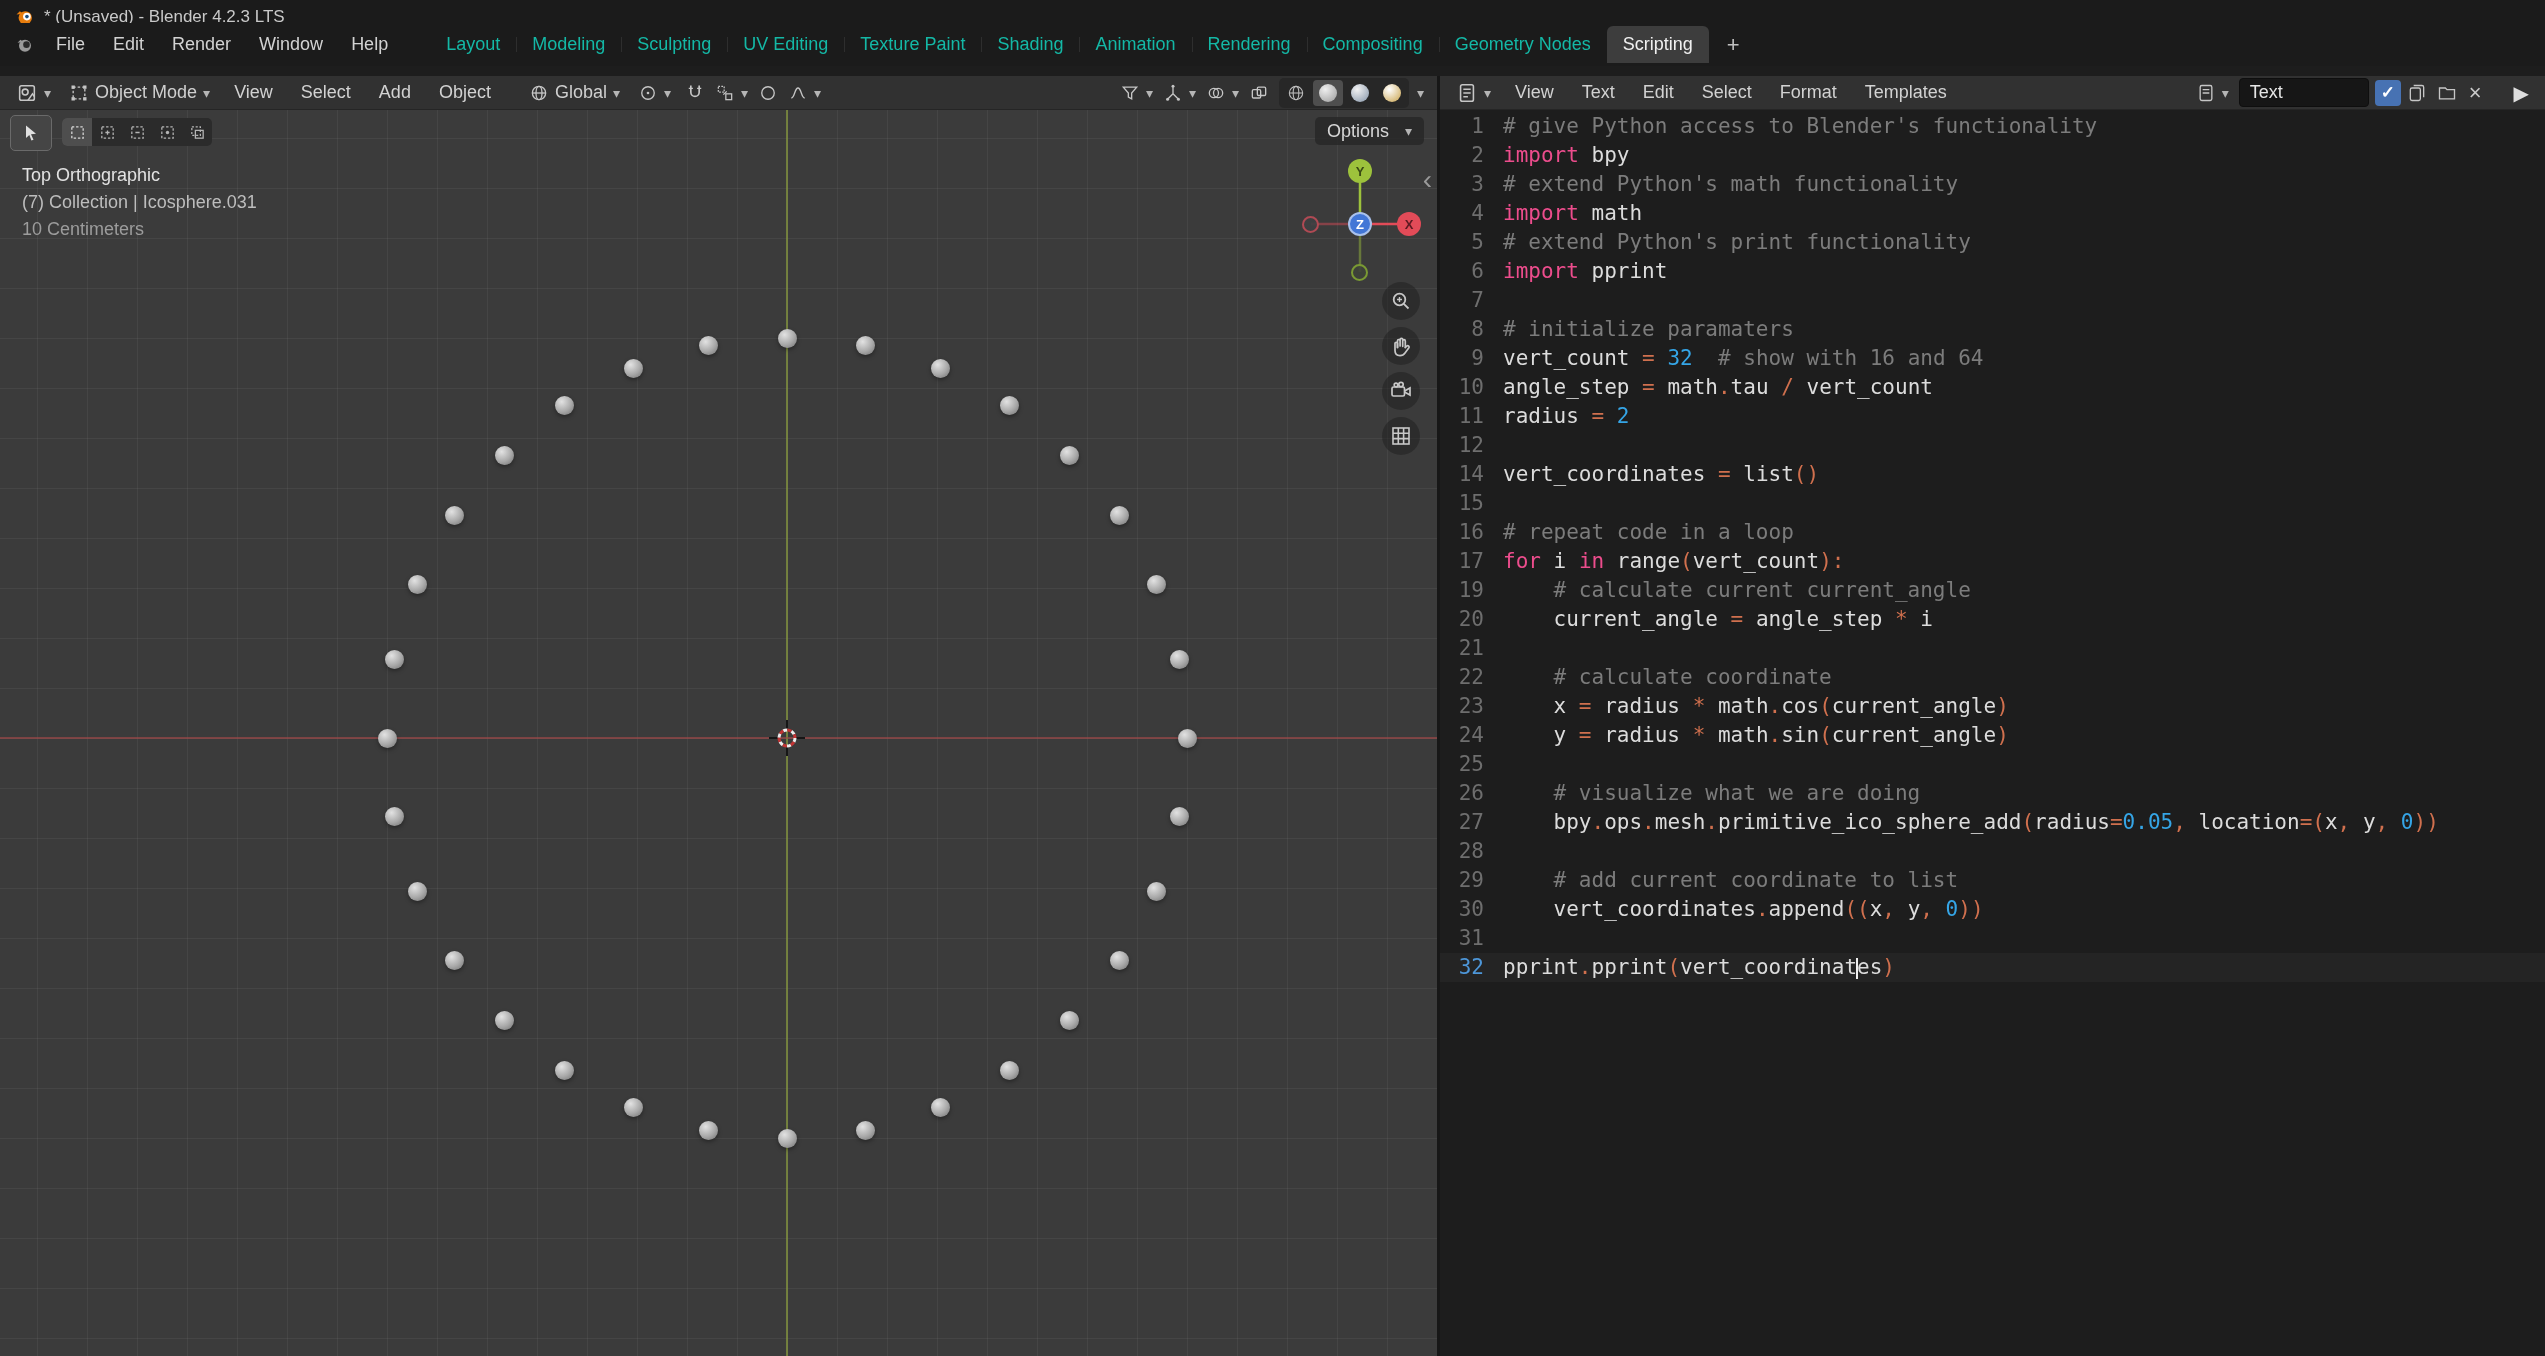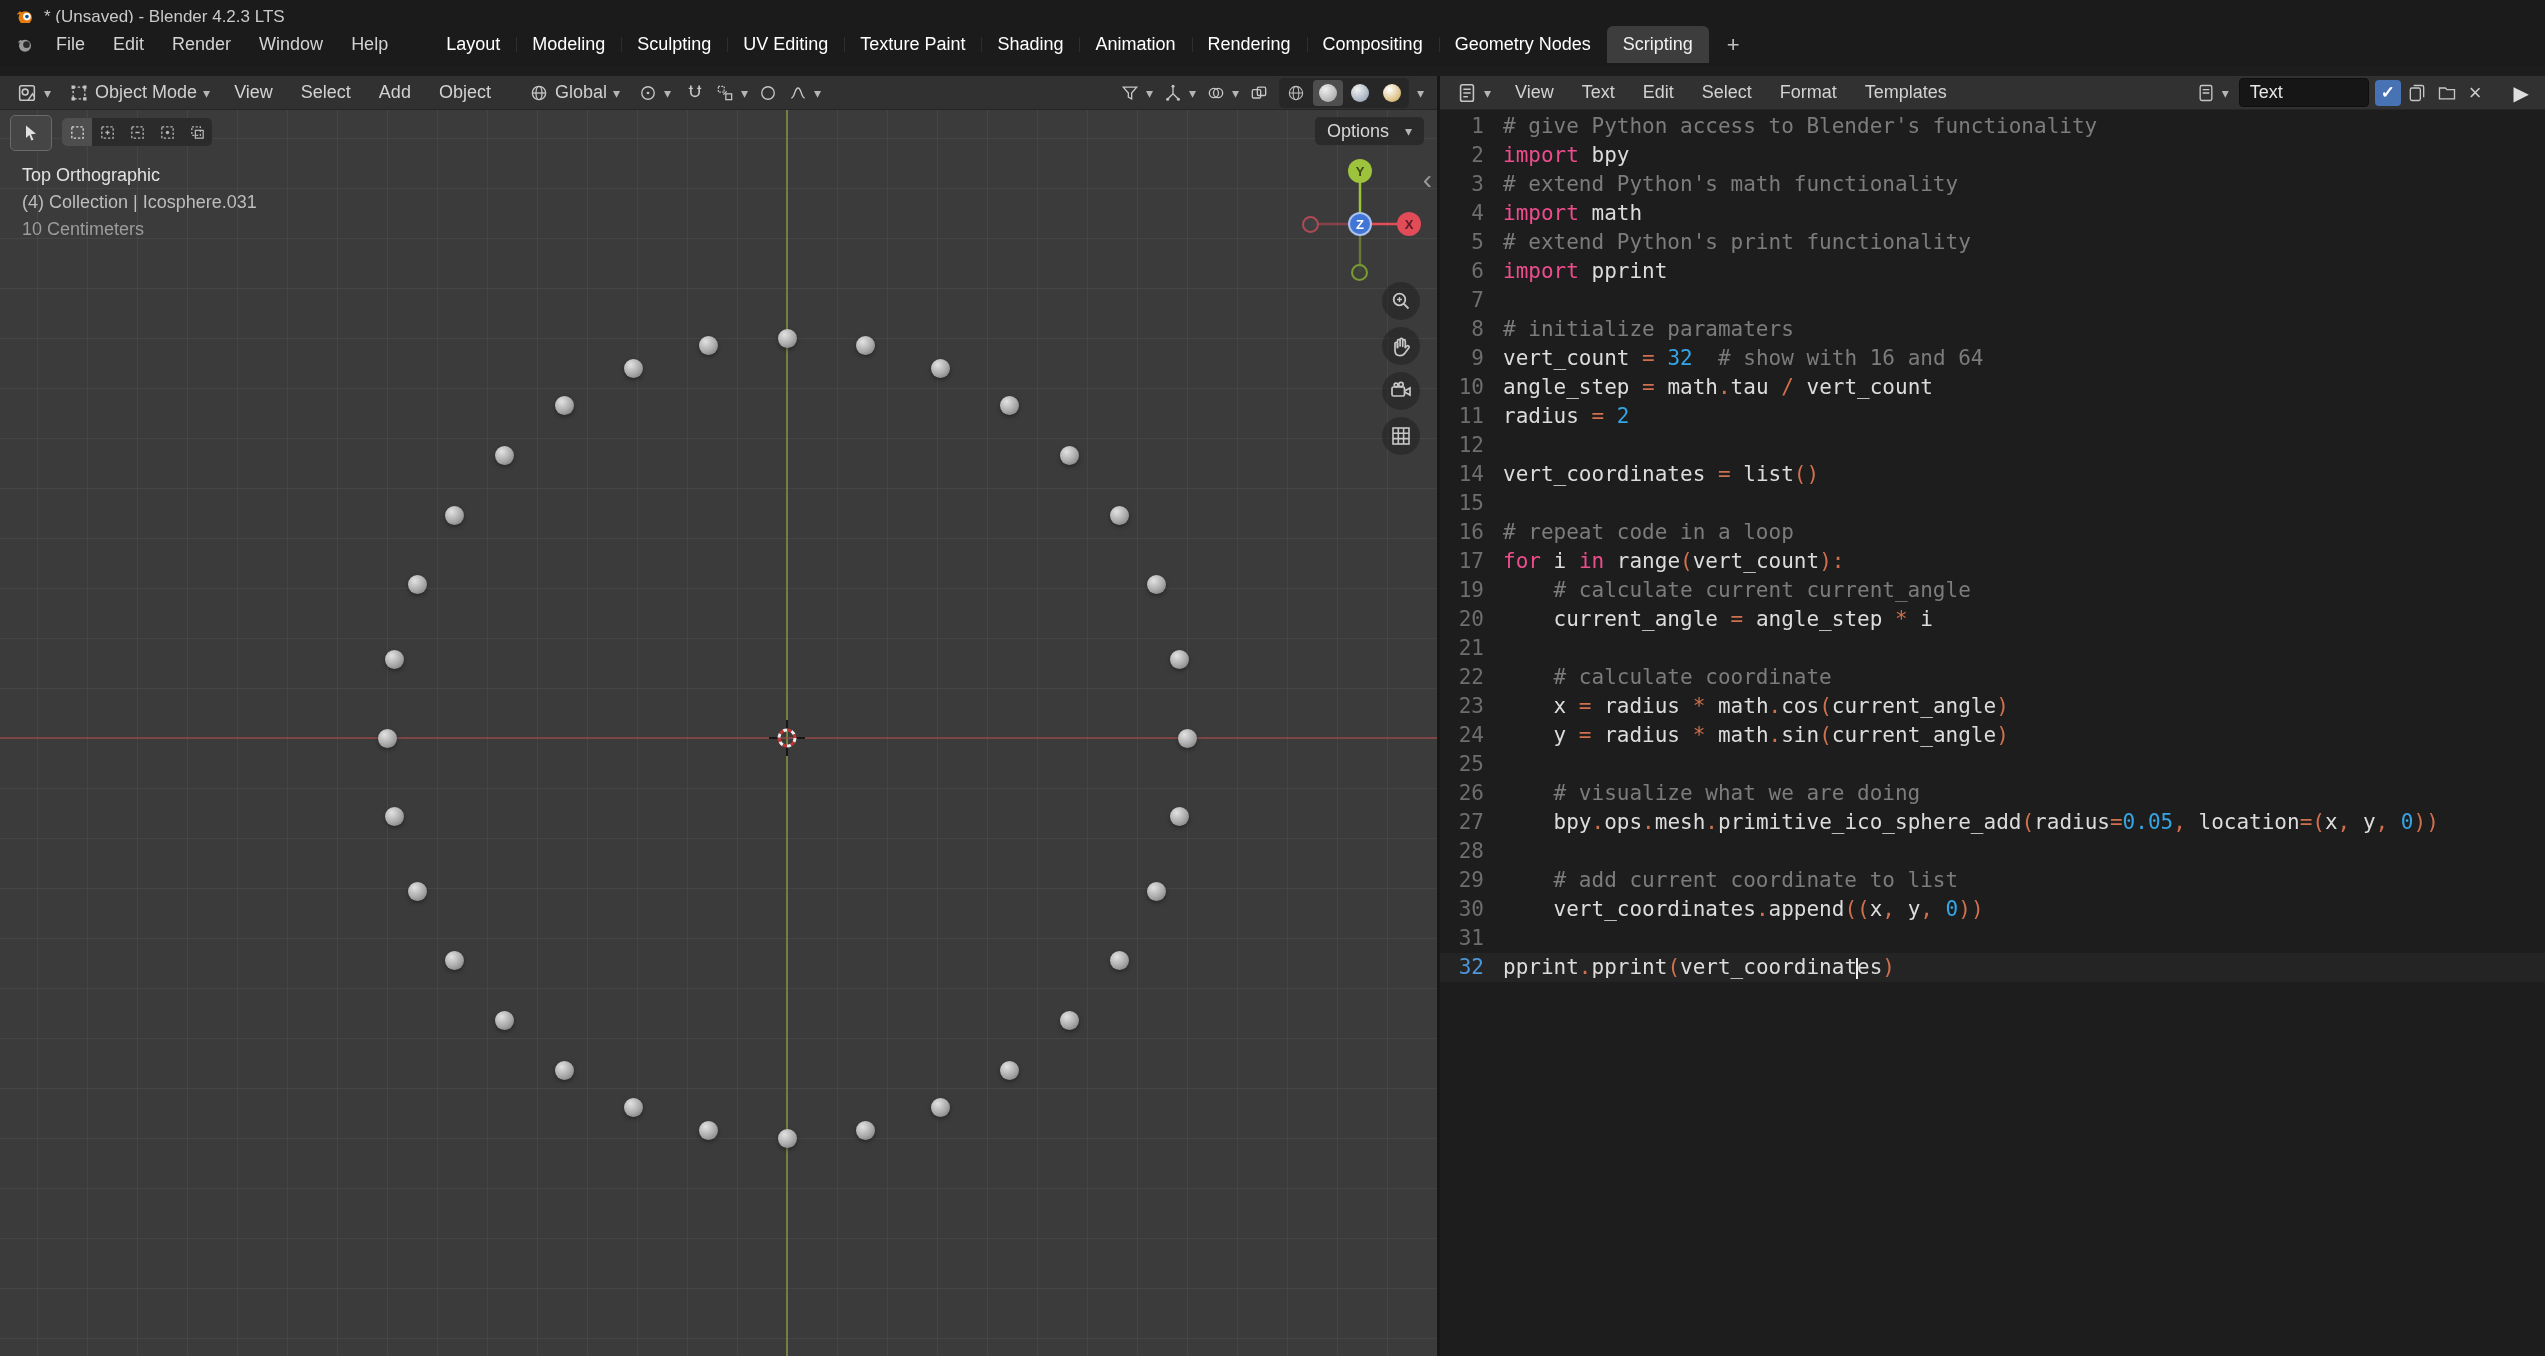--- a/index.html
+++ b/index.html
@@ -9,21 +9,21 @@
   
   .topbar{position:absolute;left:0;top:0;width:100%;height:33px;background:#1b1b1b;
           display:flex;align-items:center;gap:10px;padding-left:14px;box-sizing:border-box;
           font-size:17px;color:#c9c9c9}
   .menurow{position:absolute;left:0;top:23px;width:100%;height:43px;background:#1b1b1b;
            display:flex;align-items:center;padding-left:8px;box-sizing:border-box;font-size:18px}
   .appmenu-btn{display:flex;align-items:center;gap:4px;padding:4px 8px;border-radius:4px}
   .menus{display:flex}
   .menu-item{padding:6px 14px;border-radius:4px;color:#d2d2d2;cursor:default;white-space:nowrap}
   .tabs{display:flex;margin-left:28px;align-items:stretch;height:100%;align-items:center}
-  .ws-tab{padding:8px 16px;color:#ffffff;border-radius:6px 6px 0 0;position:relative;white-space:nowrap}
+  .ws-tab{padding:8px 16px;color:#14b8a6;border-radius:6px 6px 0 0;position:relative;white-space:nowrap}
   .ws-tab+.ws-tab::before{content:"";position:absolute;left:0;top:11px;bottom:11px;width:1px;background:#2e2e2e}
   .ws-tab.active{background:#3d3d3d;color:#f0f0f0}
   .ws-tab.active::before{display:none}
   .tab-add{margin-left:8px;color:#c0c0c0;font-size:22px;padding:2px 10px}
 
   
   .ed-hdr{position:absolute;top:76px;height:34px;background:#313131;border-bottom:1px solid #252525;
           display:flex;align-items:center;padding:0 8px;box-sizing:border-box;font-size:18px;gap:2px;color:#cfcfcf}
   .hdr-btn{display:flex;align-items:center;gap:6px;padding:2px 8px;border-radius:4px;white-space:nowrap}
   .chev{font-size:14px;color:#b5b5b5;line-height:1}
@@ -343,21 +343,21 @@
       <div class="sm-btn">
         <svg class="icon-svg" width="17" height="17" viewBox="0 0 24 24" fill="none" stroke="#b5b5b5" stroke-width="1.8">
             <rect x="4" y="4" width="12" height="12" stroke-dasharray="3 2.4"></rect>
             <rect x="9" y="9" width="11" height="11"></rect>
           </svg>
       </div>
     </div>
 
     <div class="vp-text">
       <div class="l1">Top Orthographic</div>
-      <div class="l2">(4) Collection | Icosphere.031</div>
+      <div class="l2">(7) Collection | Icosphere.031</div>
       <div class="l3">10 Centimeters</div>
     </div>
 
     <div class="options-btn">
       <span>Options</span>
       <span class="chev">▾</span>
     </div>
 
     <div class="gizmo">
       <svg width="145" height="140" viewBox="0 0 145 140" style="position:absolute;left:0;top:0">

